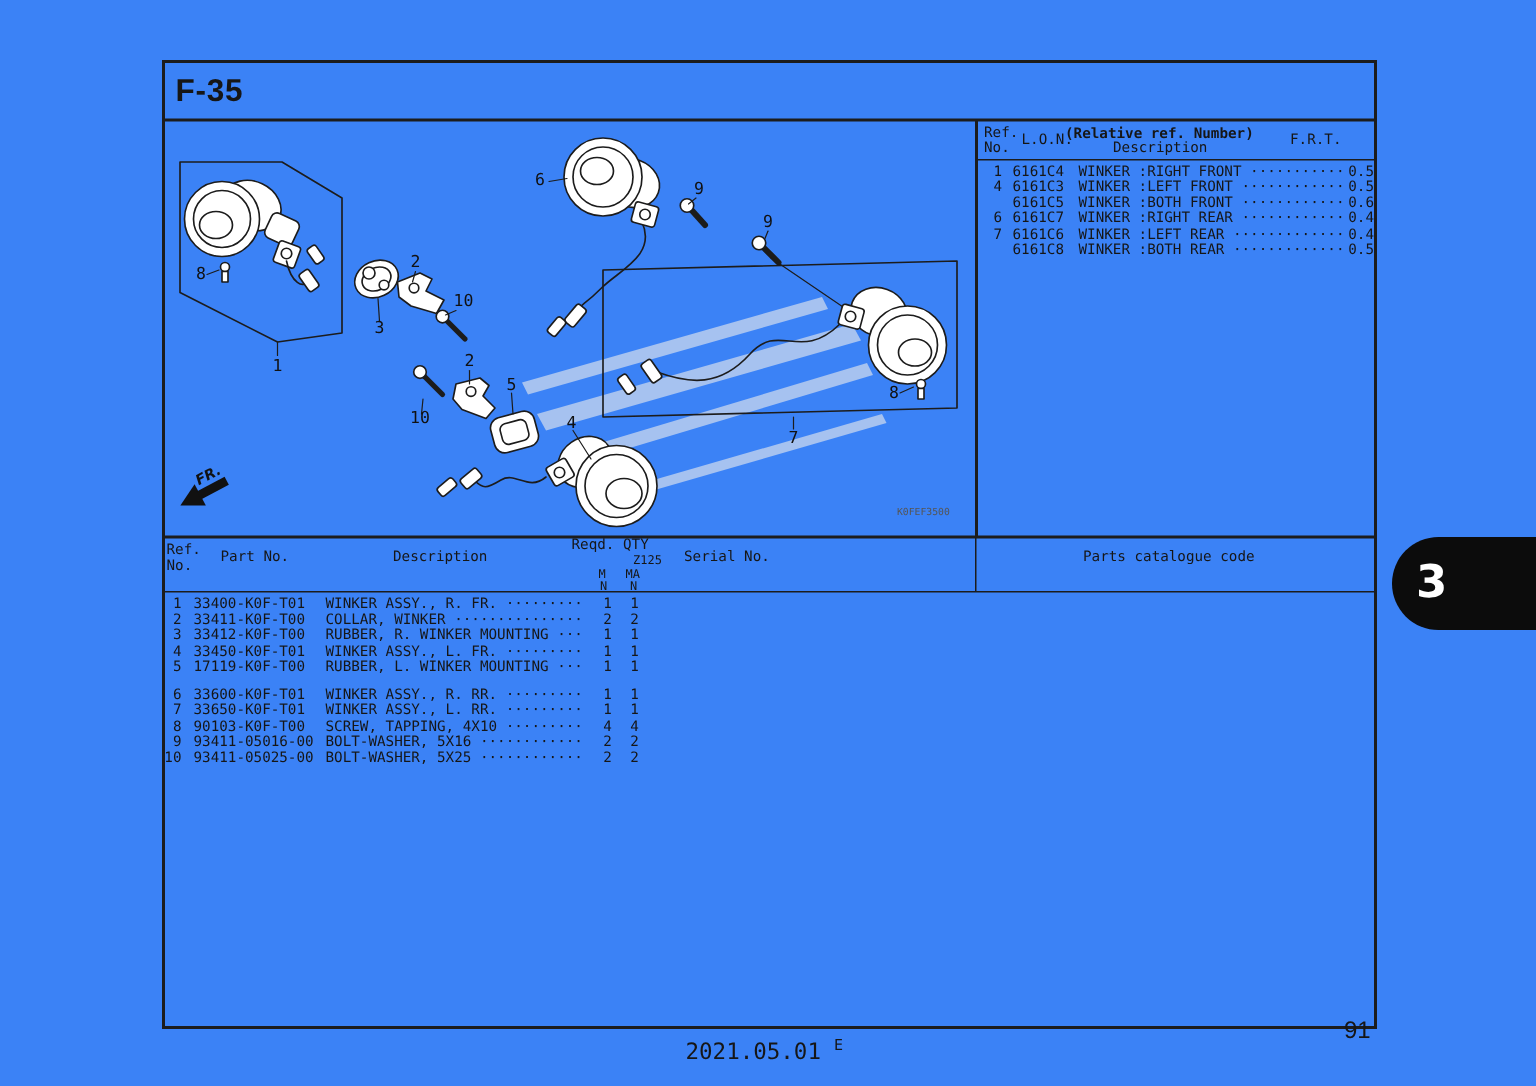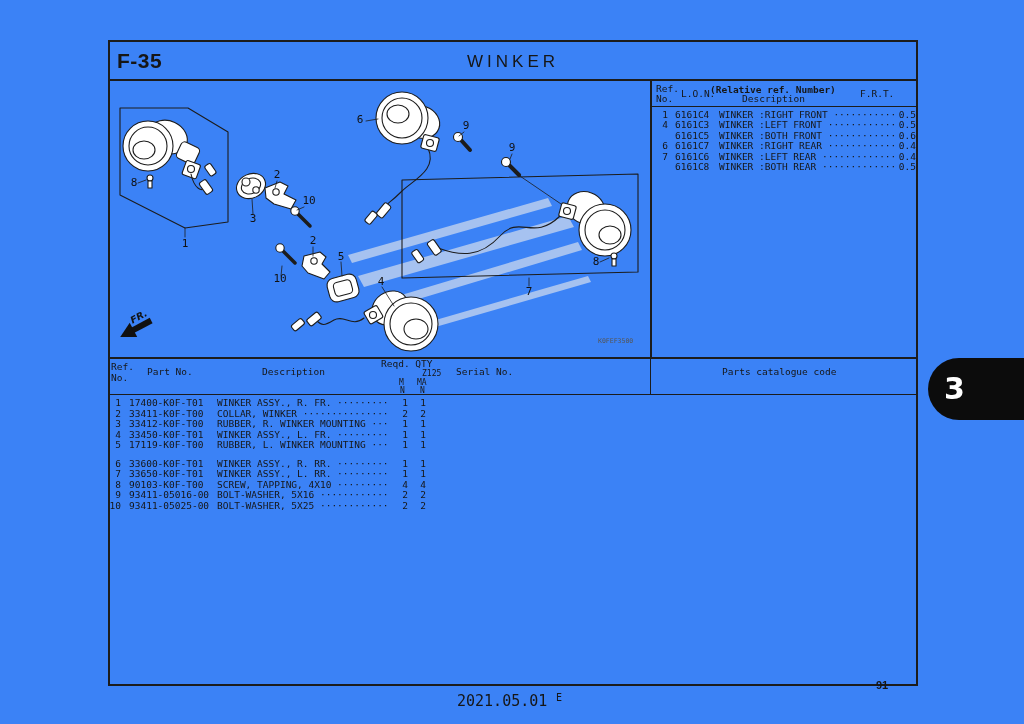--- a/index.html
+++ b/index.html
@@ -28,21 +28,21 @@
   .pc-ref{width:14px;text-align:right;}
   .pc-part{width:88px;padding-left:8px;}
   .pc-desc{width:180px;}
   .pc-m{width:16px;text-align:center;}
   .pc-ma{width:20px;text-align:center;}
   .pth{font-size:9.5px;line-height:10px;}
   .pth-sm{font-size:8px;line-height:8px;}
   
   #section-tab{left:928px;top:358px;width:96px;height:62px;background:#0c0c0c;border-radius:32px 0 0 32px;}
   #section-tab span{position:absolute;left:16px;top:13px;color:#fff;font-size:30px;font-weight:bold;font-family:"DejaVu Sans",sans-serif;}
-  #page-number{left:876px;top:679px;font-size:11px;font-weight:bold;font-family:"Liberation Sans",sans-serif;}
+  #page-number{left:896px;top:679px;font-size:16px;font-weight:normal;font-family:"Liberation Sans",sans-serif;}
   #footer-date{left:457px;top:692px;font-size:15px;}
   #footer-code{left:556px;top:692px;font-size:10px;}
   
   #diagram{position:absolute;left:108px;top:80px;width:542px;height:277px;}
   #diagram *{vector-effect:none;}
   .callout-text{font-family:"DejaVu Sans Mono",monospace;font-size:11px;fill:#111;text-anchor:middle;}
 </style>
 </head>
 <body>
 
@@ -53,21 +53,20 @@
   <div class="ln" style="left:108px;top:40px;width:2px;height:646px;"></div>
   <div class="ln" style="left:916px;top:40px;width:2px;height:646px;"></div>
   <div class="ln" style="left:108px;top:79px;width:810px;height:2px;"></div>
   <div class="ln" style="left:650px;top:80px;width:2px;height:278px;"></div>
   <div class="ln" style="left:108px;top:357px;width:810px;height:2px;"></div>
   <div class="ln" style="left:109px;top:394px;width:807px;height:1px;"></div>
   <div class="ln" style="left:650px;top:358px;width:1px;height:36px;"></div>
   <div class="ln" style="left:652px;top:106px;width:264px;height:1px;"></div>
 
   <div class="abs sans" id="page-code">F-35</div>
-  <div class="abs sans" id="page-title">WINKER</div>
 
   <div class="abs lonh" style="left:656px;top:84px;">Ref.</div>
   <div class="abs lonh" style="left:656px;top:94px;">No.</div>
   <div class="abs lonh" style="left:681px;top:89px;">L.O.N.</div>
   <div class="abs lonh" style="left:710px;top:85px;font-weight:bold;">(Relative ref. Number)</div>
   <div class="abs lonh" style="left:742px;top:94px;">Description</div>
   <div class="abs lonh" style="left:860px;top:89px;">F.R.T.</div>
   <div class="abs" id="lon-rows">
       <div class="lon-row"><span class="lc-ref">1</span><span class="lc-lon">6161C4</span><span class="lc-desc">WINKER :RIGHT FRONT ···········</span><span class="lc-frt">0.5</span></div>
       <div class="lon-row"><span class="lc-ref">4</span><span class="lc-lon">6161C3</span><span class="lc-desc">WINKER :LEFT FRONT ············</span><span class="lc-frt">0.5</span></div>
@@ -83,21 +82,21 @@
   <div class="abs pth" style="left:262px;top:367px;">Description</div>
   <div class="abs pth" style="left:381px;top:359px;">Reqd. QTY</div>
   <div class="abs pth-sm" style="left:398px;top:370px;margin-left:24px;">Z125</div>
   <div class="abs pth-sm" style="left:399px;top:379px;">M</div>
   <div class="abs pth-sm" style="left:417px;top:379px;">MA</div>
   <div class="abs pth-sm" style="left:400px;top:387px;">N</div>
   <div class="abs pth-sm" style="left:420px;top:387px;">N</div>
   <div class="abs pth" style="left:456px;top:367px;">Serial No.</div>
   <div class="abs pth" style="left:722px;top:367px;">Parts catalogue code</div>
   <div class="abs" id="pt-rows">
-      <div class="pt-row"><span class="pc-ref">1</span><span class="pc-part">17400-K0F-T01</span><span class="pc-desc">WINKER ASSY., R. FR. ·········</span><span class="pc-m">1</span><span class="pc-ma">1</span></div>
+      <div class="pt-row"><span class="pc-ref">1</span><span class="pc-part">33400-K0F-T01</span><span class="pc-desc">WINKER ASSY., R. FR. ·········</span><span class="pc-m">1</span><span class="pc-ma">1</span></div>
       <div class="pt-row"><span class="pc-ref">2</span><span class="pc-part">33411-K0F-T00</span><span class="pc-desc">COLLAR, WINKER ···············</span><span class="pc-m">2</span><span class="pc-ma">2</span></div>
       <div class="pt-row"><span class="pc-ref">3</span><span class="pc-part">33412-K0F-T00</span><span class="pc-desc">RUBBER, R. WINKER MOUNTING ···</span><span class="pc-m">1</span><span class="pc-ma">1</span></div>
       <div class="pt-row"><span class="pc-ref">4</span><span class="pc-part">33450-K0F-T01</span><span class="pc-desc">WINKER ASSY., L. FR. ·········</span><span class="pc-m">1</span><span class="pc-ma">1</span></div>
       <div class="pt-row"><span class="pc-ref">5</span><span class="pc-part">17119-K0F-T00</span><span class="pc-desc">RUBBER, L. WINKER MOUNTING ···</span><span class="pc-m">1</span><span class="pc-ma">1</span></div>
       <div class="pt-row gap"><span class="pc-ref">6</span><span class="pc-part">33600-K0F-T01</span><span class="pc-desc">WINKER ASSY., R. RR. ·········</span><span class="pc-m">1</span><span class="pc-ma">1</span></div>
       <div class="pt-row"><span class="pc-ref">7</span><span class="pc-part">33650-K0F-T01</span><span class="pc-desc">WINKER ASSY., L. RR. ·········</span><span class="pc-m">1</span><span class="pc-ma">1</span></div>
       <div class="pt-row"><span class="pc-ref">8</span><span class="pc-part">90103-K0F-T00</span><span class="pc-desc">SCREW, TAPPING, 4X10 ·········</span><span class="pc-m">4</span><span class="pc-ma">4</span></div>
       <div class="pt-row"><span class="pc-ref">9</span><span class="pc-part">93411-05016-00</span><span class="pc-desc">BOLT-WASHER, 5X16 ············</span><span class="pc-m">2</span><span class="pc-ma">2</span></div>
       <div class="pt-row"><span class="pc-ref">10</span><span class="pc-part">93411-05025-00</span><span class="pc-desc">BOLT-WASHER, 5X25 ············</span><span class="pc-m">2</span><span class="pc-ma">2</span></div>
     </div>

